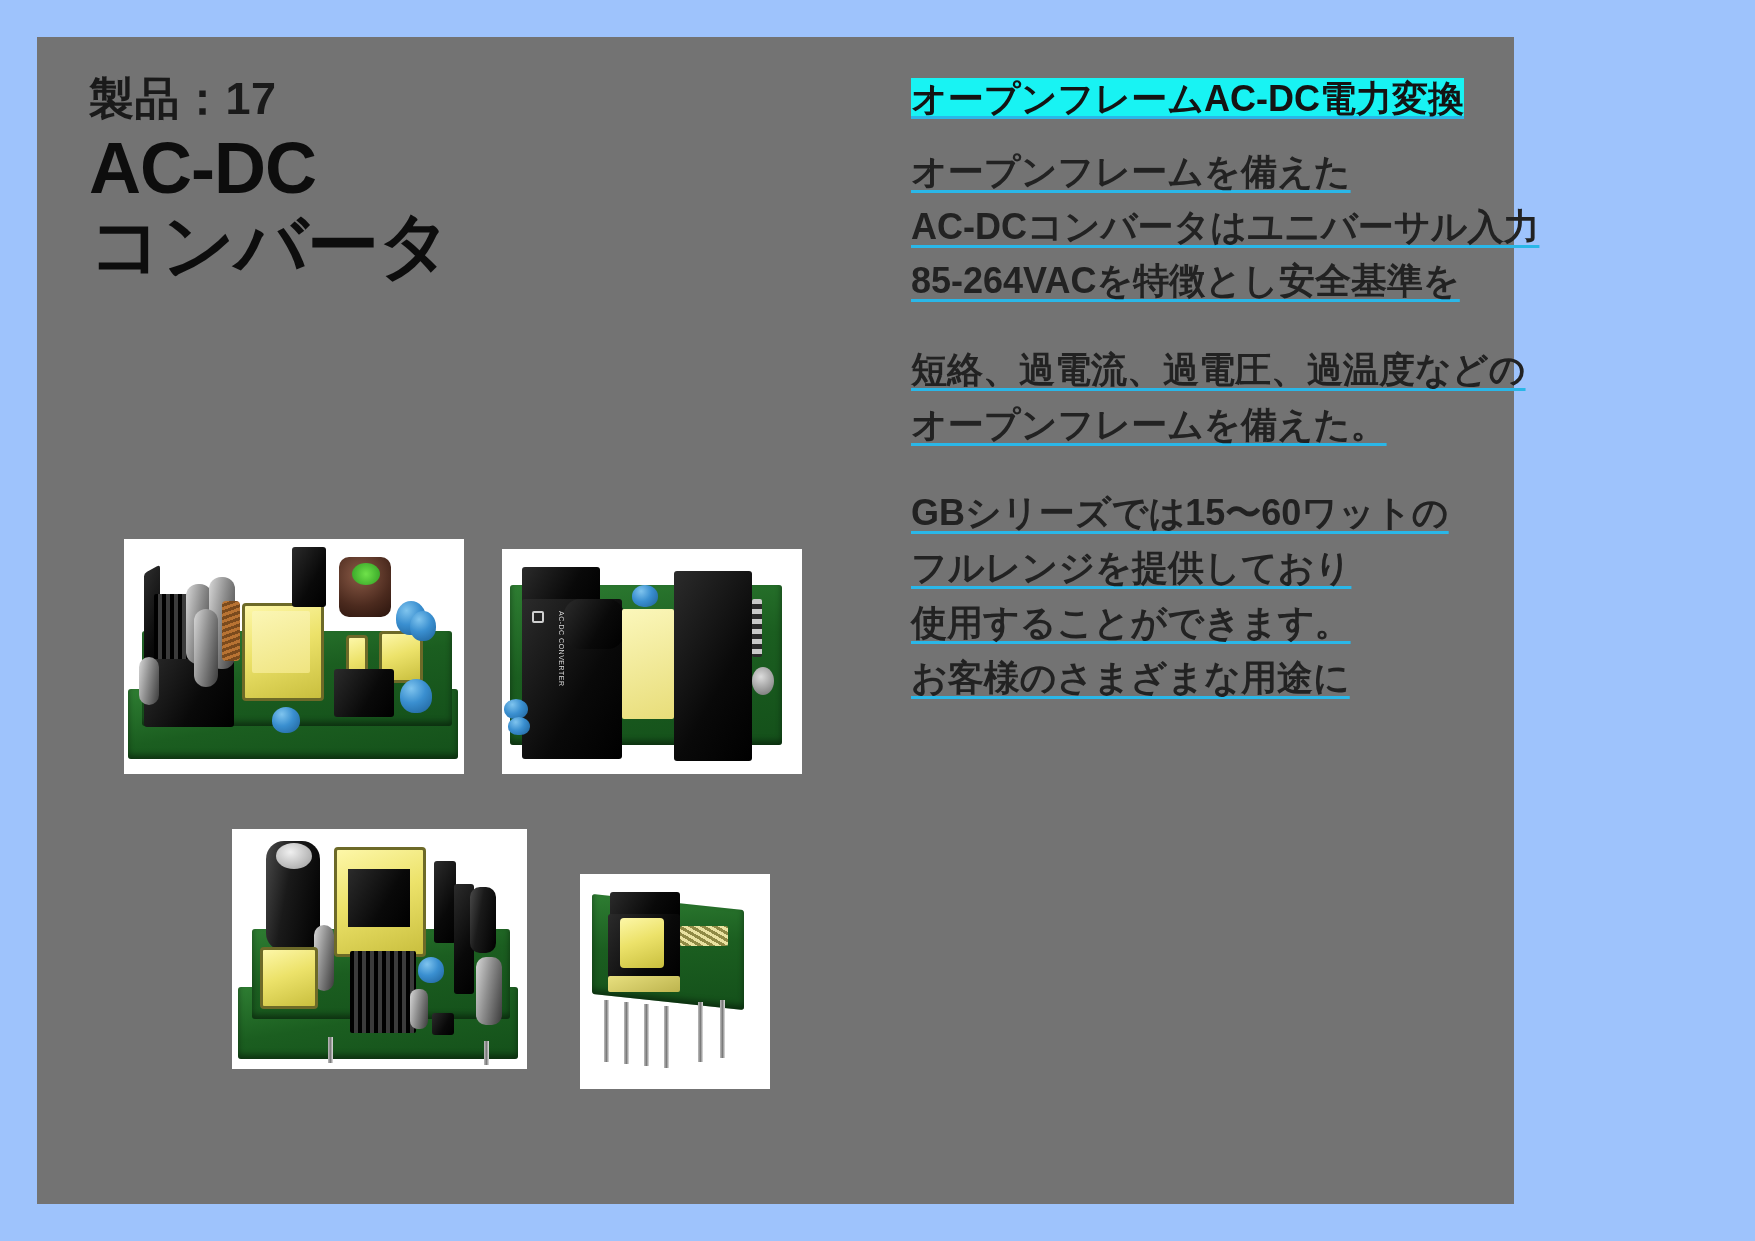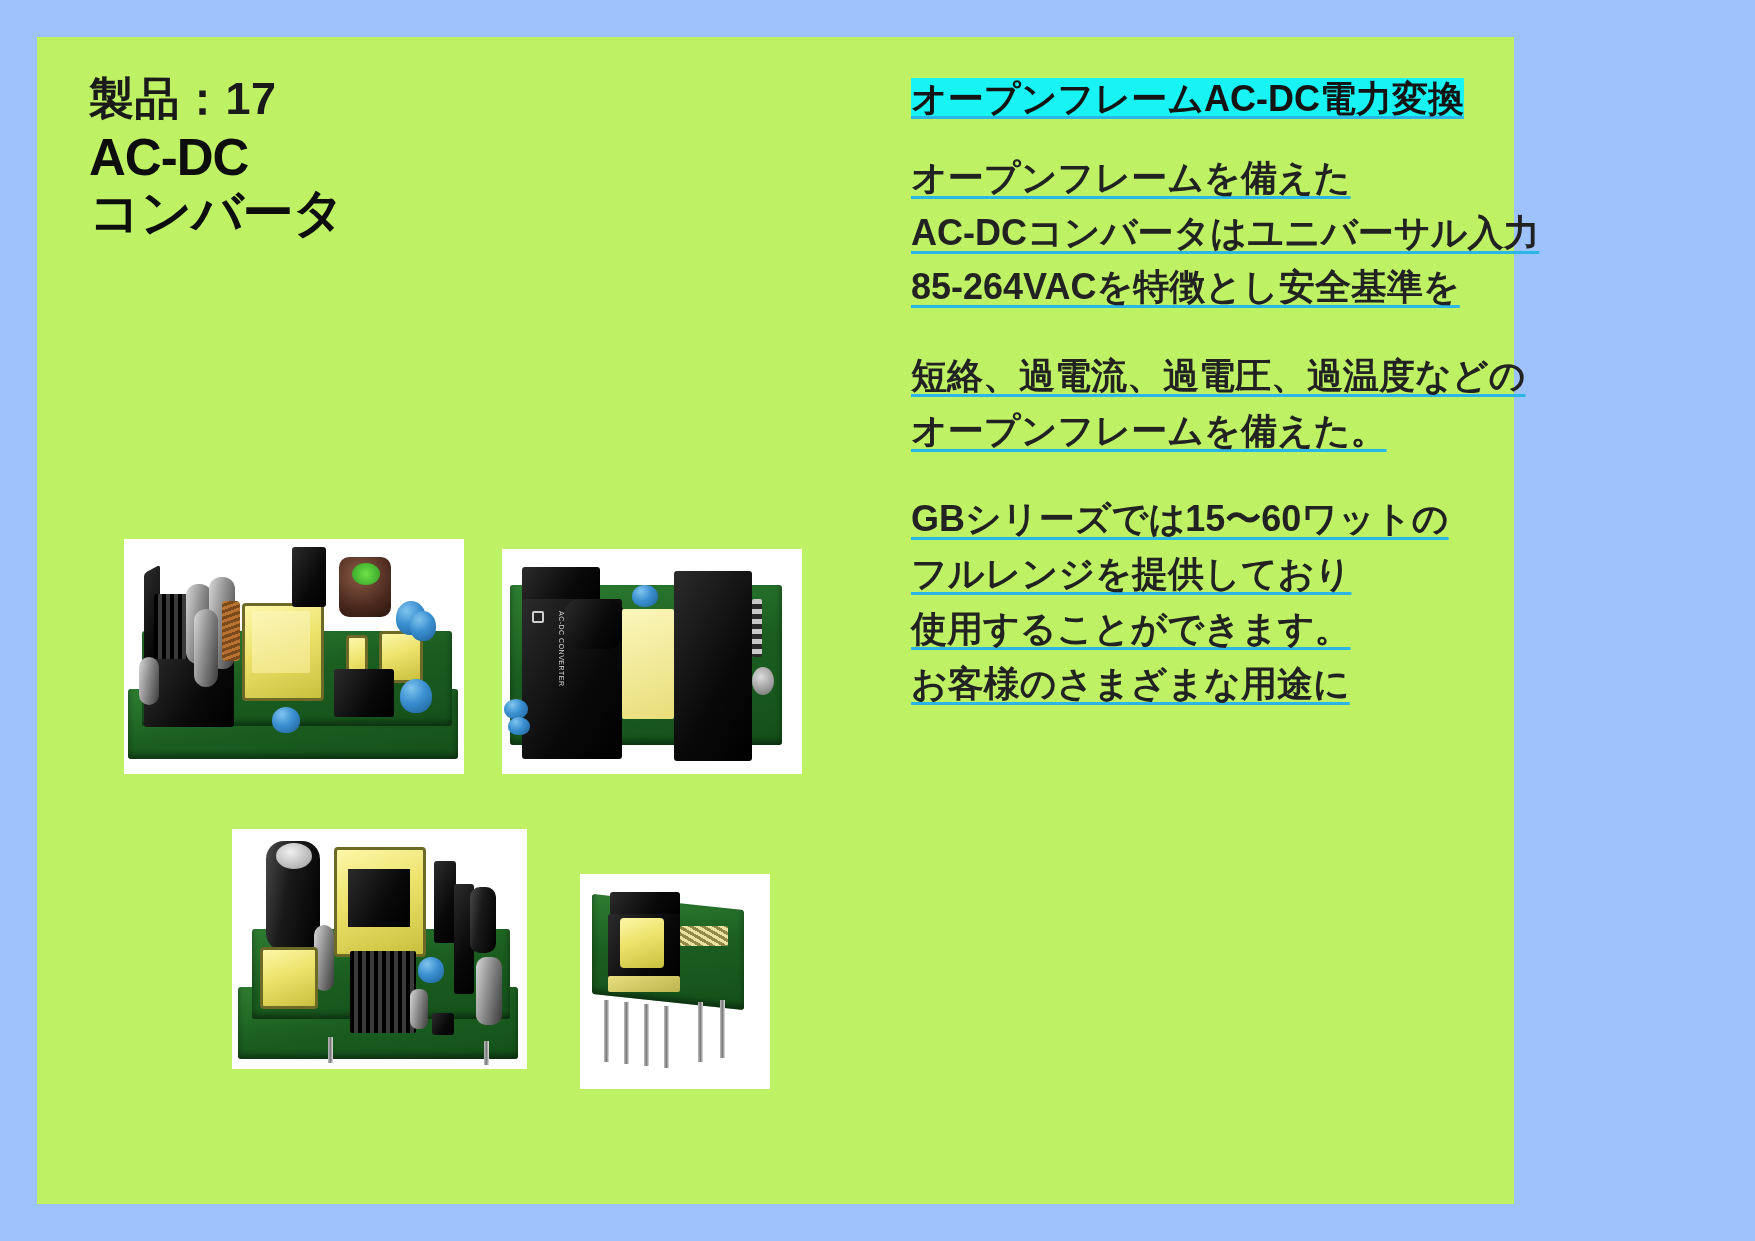--- a/index.html
+++ b/index.html
@@ -18,21 +18,21 @@
     width: 1755px;
     height: 1241px;
     background: #9EC3FC;
   }
   .slide-canvas {
     position: absolute;
     left: 37px;
     top: 37px;
     width: 1477px;
     height: 1167px;
-    background: #bef264;
+    background: #737373;
   }
 
   
   .left-col {
     position: absolute;
     left: 25px;
     top: 12px;
     width: 830px;
     height: 1140px;
   }
@@ -41,21 +41,21 @@
     font-weight: 700;
     color: #1A1A1A;
     letter-spacing: 0.5px;
     line-height: 1.1;
     padding-left: 27px;
     padding-top: 25px;
   }
   .product-title {
     padding-left: 27px;
     padding-top: 6px;
-    font-size: 51px;
+    font-size: 72px;
     font-weight: 700;
     color: #0D0D0D;
     line-height: 1.08;
     letter-spacing: -1px;
     white-space: nowrap;
   }
   .product-title .t-line { display: block; }
 
   
   .img-grid {
@@ -159,21 +159,21 @@
     line-height: 1.52;
     white-space: nowrap;
   }
   .para .ln > span {
     display: inline;
     text-decoration: underline;
     text-decoration-color: #2AB7E8;
     text-decoration-thickness: 3px;
     text-underline-offset: 6px;
   }
-  .para.p1 { margin-top: 24px; }
+  .para.p1 { margin-top: 18px; }
   .para.p2 { margin-top: 34px; }
   .para.p3 { margin-top: 34px; }
 </style>
 </head>
 <body>
 
 <div class="slide-frame">
   <div class="slide-canvas">
 
     <div class="left-col">

